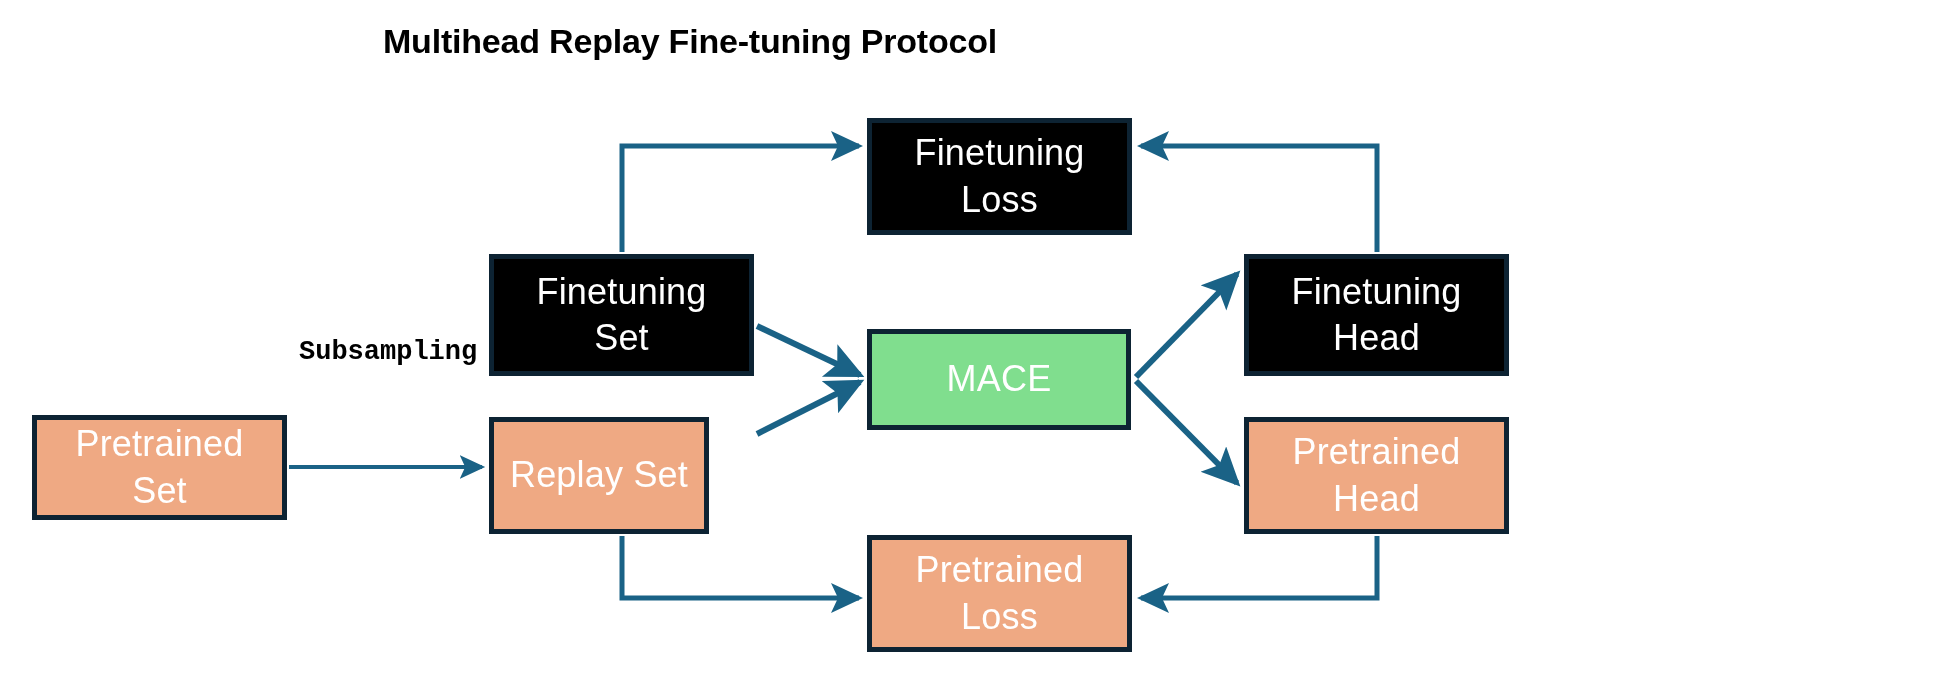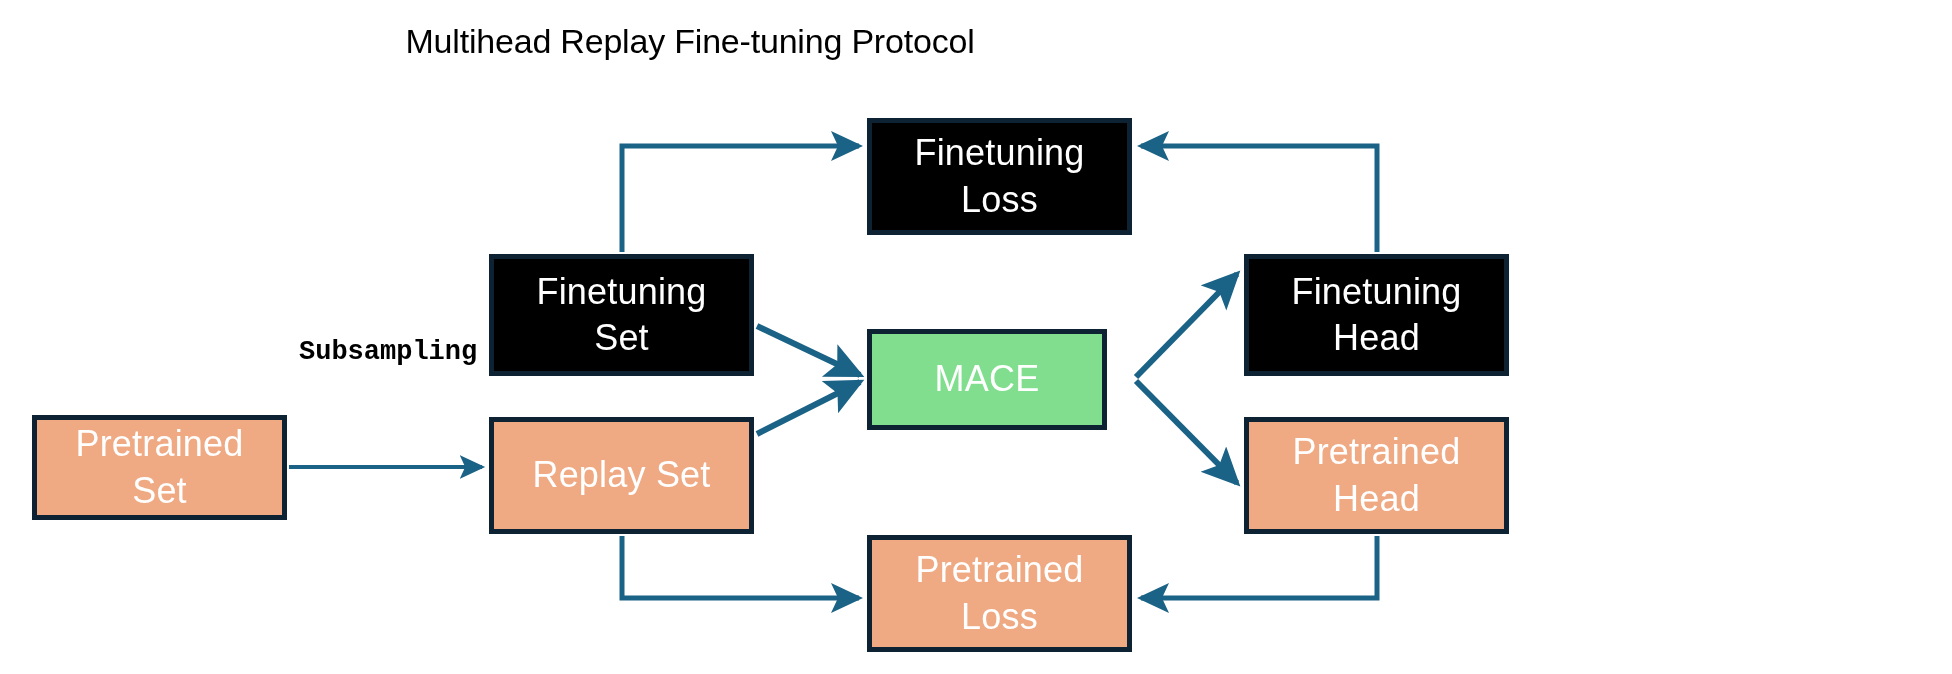--- a/index.html
+++ b/index.html
@@ -17,21 +17,21 @@
     background: #ffffff;
     overflow: hidden;
   }
   #diagram-title {
     position: absolute;
     left: 0;
     top: 22px;
     width: 1380px;
     text-align: center;
     font-family: "Liberation Sans", sans-serif;
-    font-weight: normal;
+    font-weight: bold;
     font-size: 34px;
     letter-spacing: -0.2px;
     color: #000000;
     white-space: nowrap;
   }
   svg#wires {
     position: absolute;
     left: 0;
     top: 0;
     width: 1952px;
@@ -104,26 +104,26 @@
       <path d="M1377,536 L1377,598 L1141,598"></path>
     </g>
   </svg>
 
   <div class="node orange" style="left:32px;  top:415px; width:255px; height:105px;">Pretrained
 Set</div>
 
   <div class="node blue" style="left:489px; top:254px; width:265px; height:122px;">Finetuning
 Set</div>
 
-  <div class="node orange" style="left:489px; top:417px; width:265px; height:117px;">Replay Set</div>
+  <div class="node orange" style="left:489px; top:417px; width:220px; height:117px;">Replay Set</div>
 
   <div class="node blue" style="left:867px; top:118px; width:265px; height:117px;">Finetuning
 Loss</div>
 
-  <div class="node green" style="left:867px; top:329px; width:240px; height:101px;">MACE</div>
+  <div class="node green" style="left:867px; top:329px; width:264px; height:101px;">MACE</div>
 
   <div class="node orange" style="left:867px; top:535px; width:265px; height:117px;">Pretrained
 Loss</div>
 
   <div class="node blue" style="left:1244px; top:254px; width:265px; height:122px;">Finetuning
 Head</div>
 
   <div class="node orange" style="left:1244px; top:417px; width:265px; height:117px;">Pretrained
 Head</div>
 

